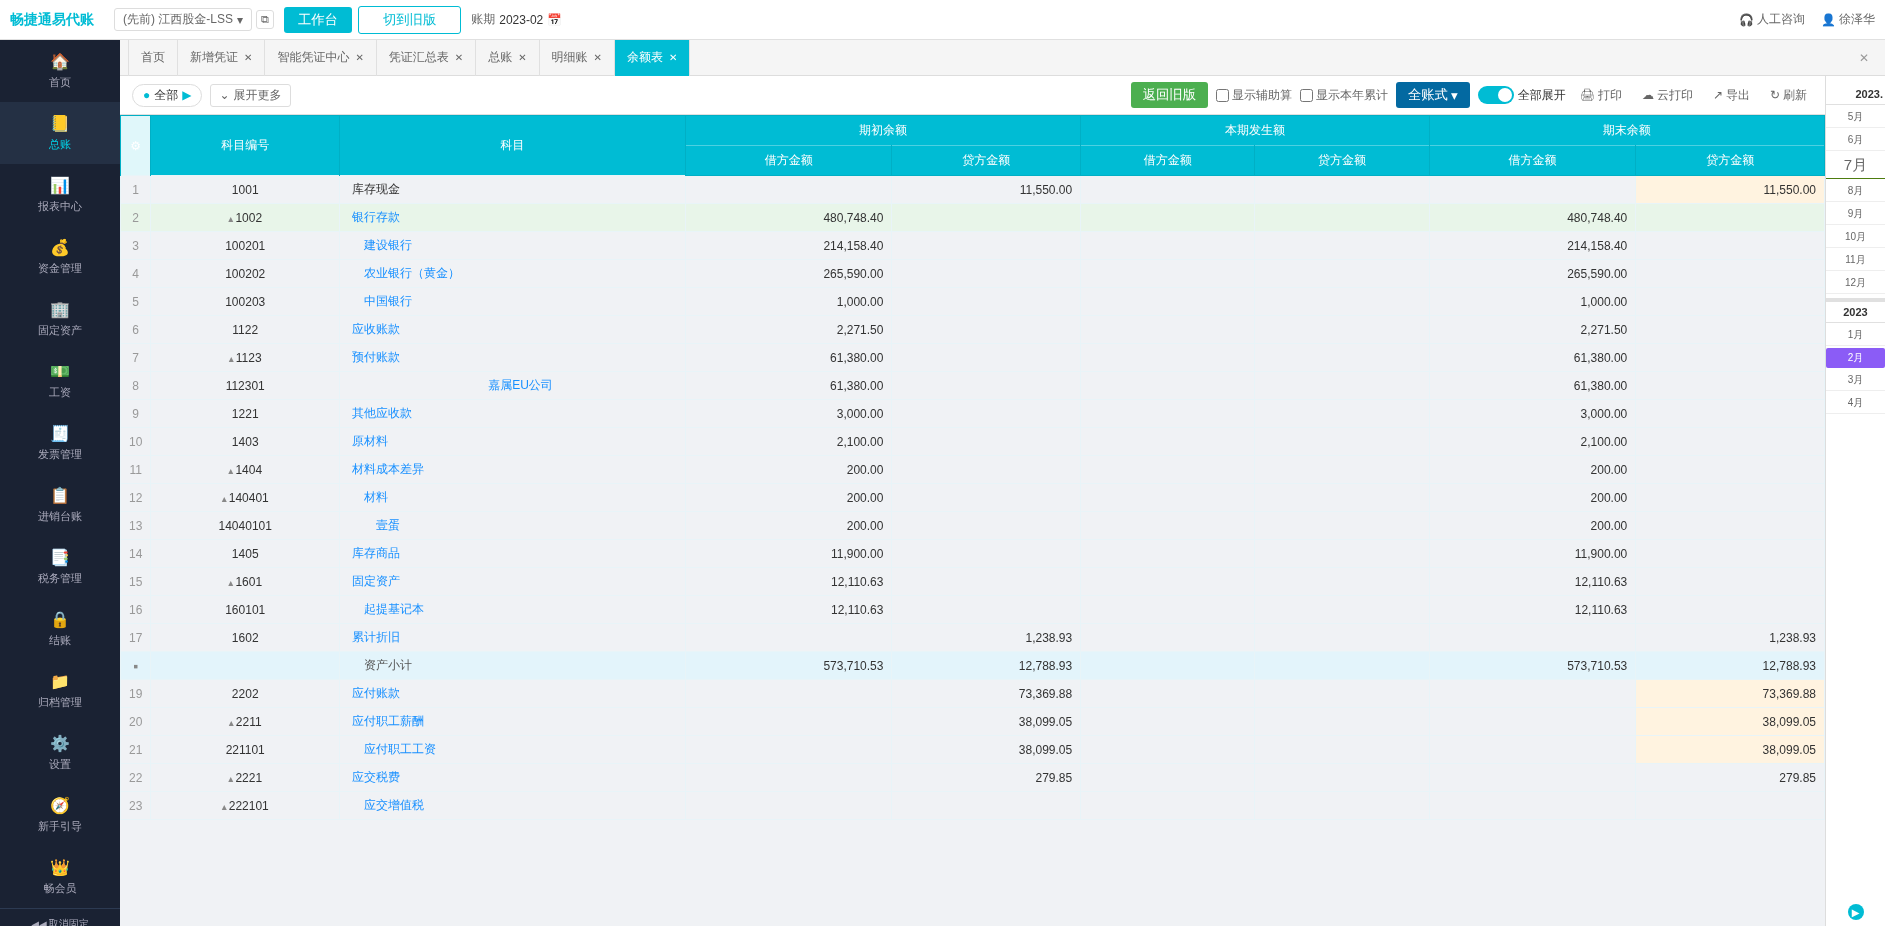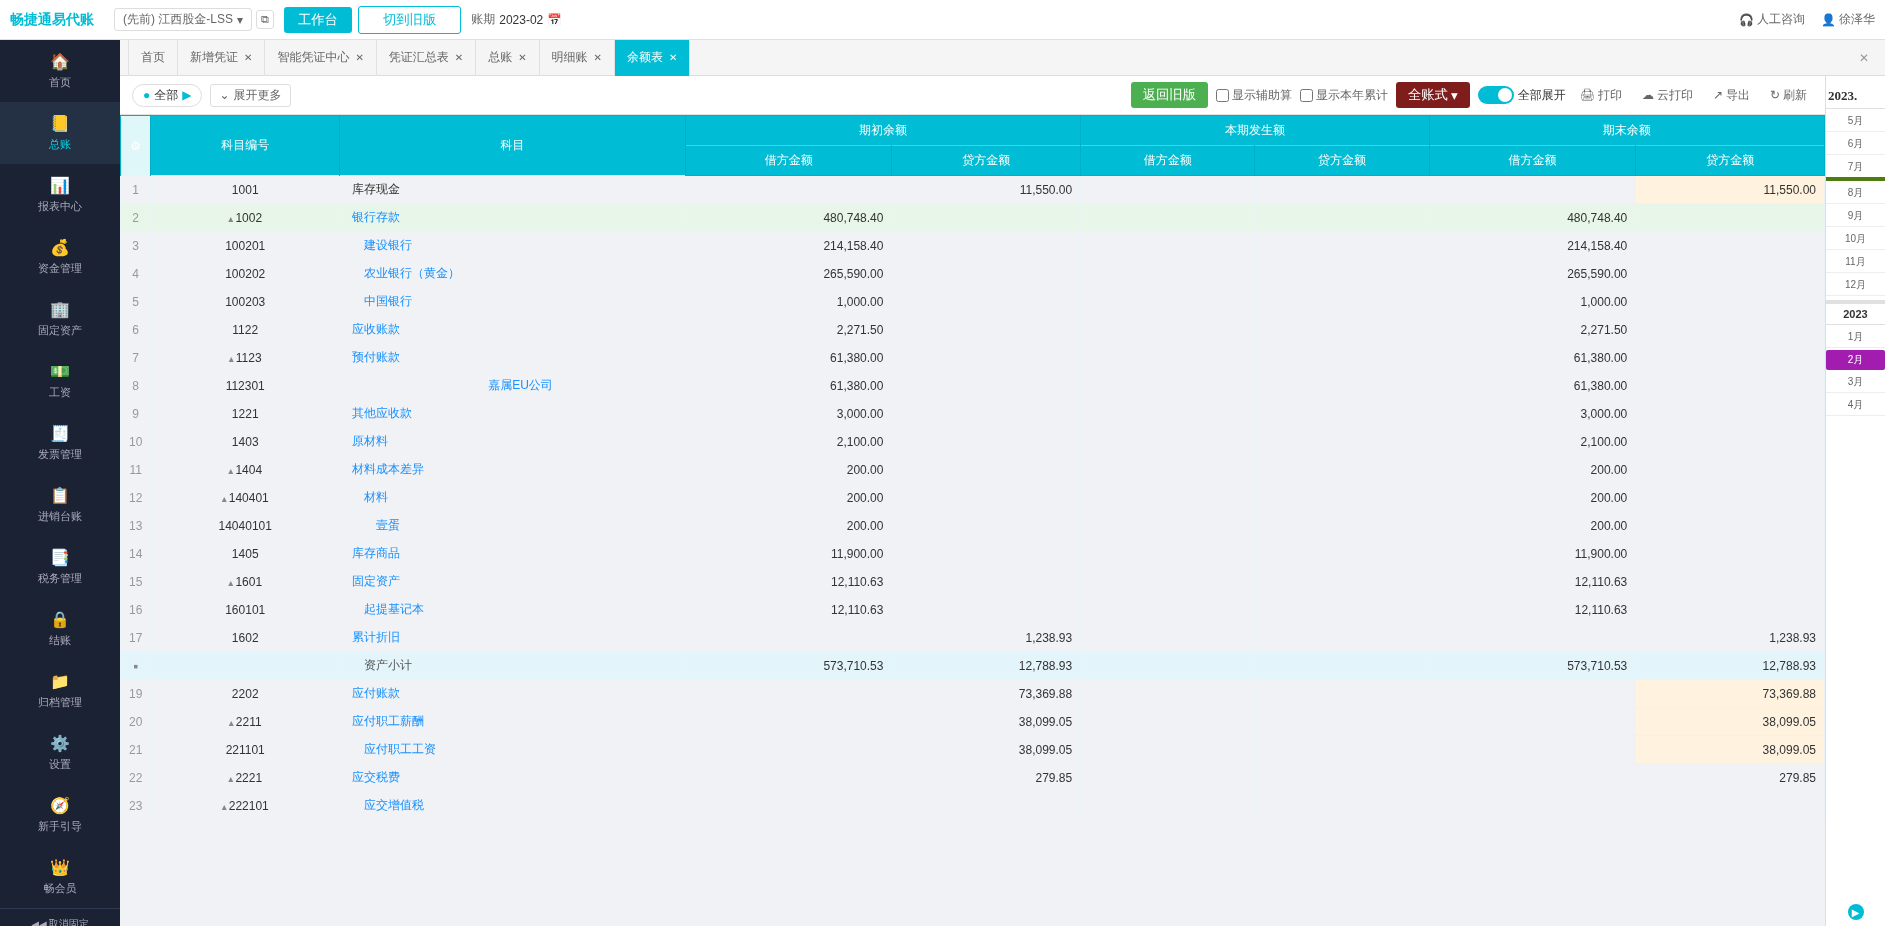--- a/index.html
+++ b/index.html
@@ -39,21 +39,21 @@
     .main-panel { flex: 1; display: flex; flex-direction: column; overflow: hidden; padding: 0; }
 
     
     .toolbar { display: flex; align-items: center; padding: 6px 12px; background: #fff; border-bottom: 1px solid #e0e0e0; flex-shrink: 0; gap: 8px; flex-wrap: wrap; }
     .all-filter { display: flex; align-items: center; gap: 4px; border: 1px solid #ddd; border-radius: 14px; padding: 2px 10px; cursor: pointer; color: #333; background: #fff; }
     .all-filter .arrow { color: #00bcd4; }
     .expand-btn { display: flex; align-items: center; gap: 4px; cursor: pointer; color: #666; border: 1px solid #ddd; border-radius: 3px; padding: 2px 8px; }
     .toolbar-right { margin-left: auto; display: flex; align-items: center; gap: 8px; }
     .return-btn { background: #4caf50; color: #fff; border: none; padding: 4px 12px; border-radius: 3px; cursor: pointer; }
     .checkbox-label { display: flex; align-items: center; gap: 3px; color: #666; cursor: pointer; }
-    .format-btn { background: #7f1d1d; color: #fff; border: none; padding: 4px 12px; border-radius: 3px; cursor: pointer; display: flex; align-items: center; gap: 3px; }
+    .format-btn { background: #0369a1; color: #fff; border: none; padding: 4px 12px; border-radius: 3px; cursor: pointer; display: flex; align-items: center; gap: 3px; }
     .toggle-wrap { display: flex; align-items: center; gap: 4px; }
     .toggle { background: #00bcd4; border-radius: 10px; width: 36px; height: 18px; display: inline-flex; align-items: center; padding: 2px; cursor: pointer; }
     .toggle-knob { width: 14px; height: 14px; background: #fff; border-radius: 50%; margin-left: auto; }
     .action-btn { display: flex; align-items: center; gap: 3px; cursor: pointer; color: #666; padding: 2px 6px; }
 
     
     .table-wrap { flex: 1; overflow-y: auto; overflow-x: auto; }
     table { width: 100%; border-collapse: collapse; min-width: 1300px; }
     thead tr th { background: #00bcd4; color: #fff; text-align: center; padding: 6px 8px; border: 1px solid #00afc5; font-weight: normal; font-size: 12px; }
     thead tr:first-child th { border-bottom: none; }
@@ -534,32 +534,32 @@
                   <td style="text-align: right; padding-right: 8px;"></td>
                   <td style="text-align: right; padding-right: 8px;"></td>
                 </tr>
               </tbody>
           </table>
         </div>
 
       </div>
 
       <div class="right-panel">
-        <div style="width:100%;text-align:left;padding:4px 2px;font-size:13px;font-weight:bold;color:#333;border-bottom:1px solid #e0e0e0;font-family:Liberation Serif, serif;">2023.</div>
+        <div style="width:100%;text-align:right;padding:4px 2px;font-size:11px;font-weight:bold;color:#333;border-bottom:1px solid #e0e0e0;">2023.</div>
         <div style="width:100%;text-align:center;padding:3px 2px;font-size:10px;color:#666;border-bottom:1px solid #eee;">5月</div>
         <div style="width:100%;text-align:center;padding:3px 2px;font-size:10px;color:#666;border-bottom:1px solid #eee;">6月</div>
-        <div style="width:100%;text-align:center;padding:3px 10px;font-size:10px;color:#666;border-bottom:4px solid #4d7c0f;">7月</div>
+        <div style="width:100%;text-align:center;padding:3px 10px;font-size:15px;color:#666;border-bottom:1px solid #4d7c0f;">7月</div>
         <div style="width:100%;text-align:center;padding:3px 2px;font-size:10px;color:#666;border-bottom:1px solid #eee;">8月</div>
         <div style="width:100%;text-align:center;padding:3px 2px;font-size:10px;color:#666;border-bottom:1px solid #eee;">9月</div>
         <div style="width:100%;text-align:center;padding:3px 7px;font-size:10px;color:#666;border-bottom:1px solid #eee;">10月</div>
         <div style="width:100%;text-align:center;padding:3px 2px;font-size:10px;color:#666;border-bottom:1px solid #eee;">11月</div>
         <div style="width:100%;text-align:center;padding:3px 2px;font-size:10px;color:#666;border-bottom:1px solid #eee;">12月</div>
         <div style="width:100%;text-align:center;padding:4px 2px;font-size:11px;font-weight:bold;color:#333;border-bottom:1px solid #e0e0e0;border-top:4px solid #e0e0e0;margin-top:2px;">2023</div>
         <div style="width:100%;text-align:center;padding:3px 2px;font-size:10px;color:#666;border-bottom:1px solid #eee;">1月</div>
-        <div style="width:100%;text-align:center;padding:3px 2px;font-size:10px;background:#a21caf;color:#fff;border-radius:2px;">2月</div>
+        <div style="width:100%;text-align:center;padding:3px 2px;font-size:10px;background:#8b5cf6;color:#fff;border-radius:2px;">2月</div>
         <div style="width:100%;text-align:center;padding:3px 2px;font-size:10px;color:#666;border-bottom:1px solid #eee;">3月</div>
         <div style="width:100%;text-align:center;padding:3px 2px;font-size:10px;color:#666;border-bottom:1px solid #eee;">4月</div>
         <div style="margin-top:auto;padding:6px 0;display:flex;flex-direction:column;align-items:center;gap:4px;">
           <div style="width:16px;height:16px;background:#00bcd4;border-radius:50%;display:flex;align-items:center;justify-content:center;">
               <span style="color:#fff;font-size:10px;">▶</span>
             </div>
         </div>
       </div>
 
     </div>

